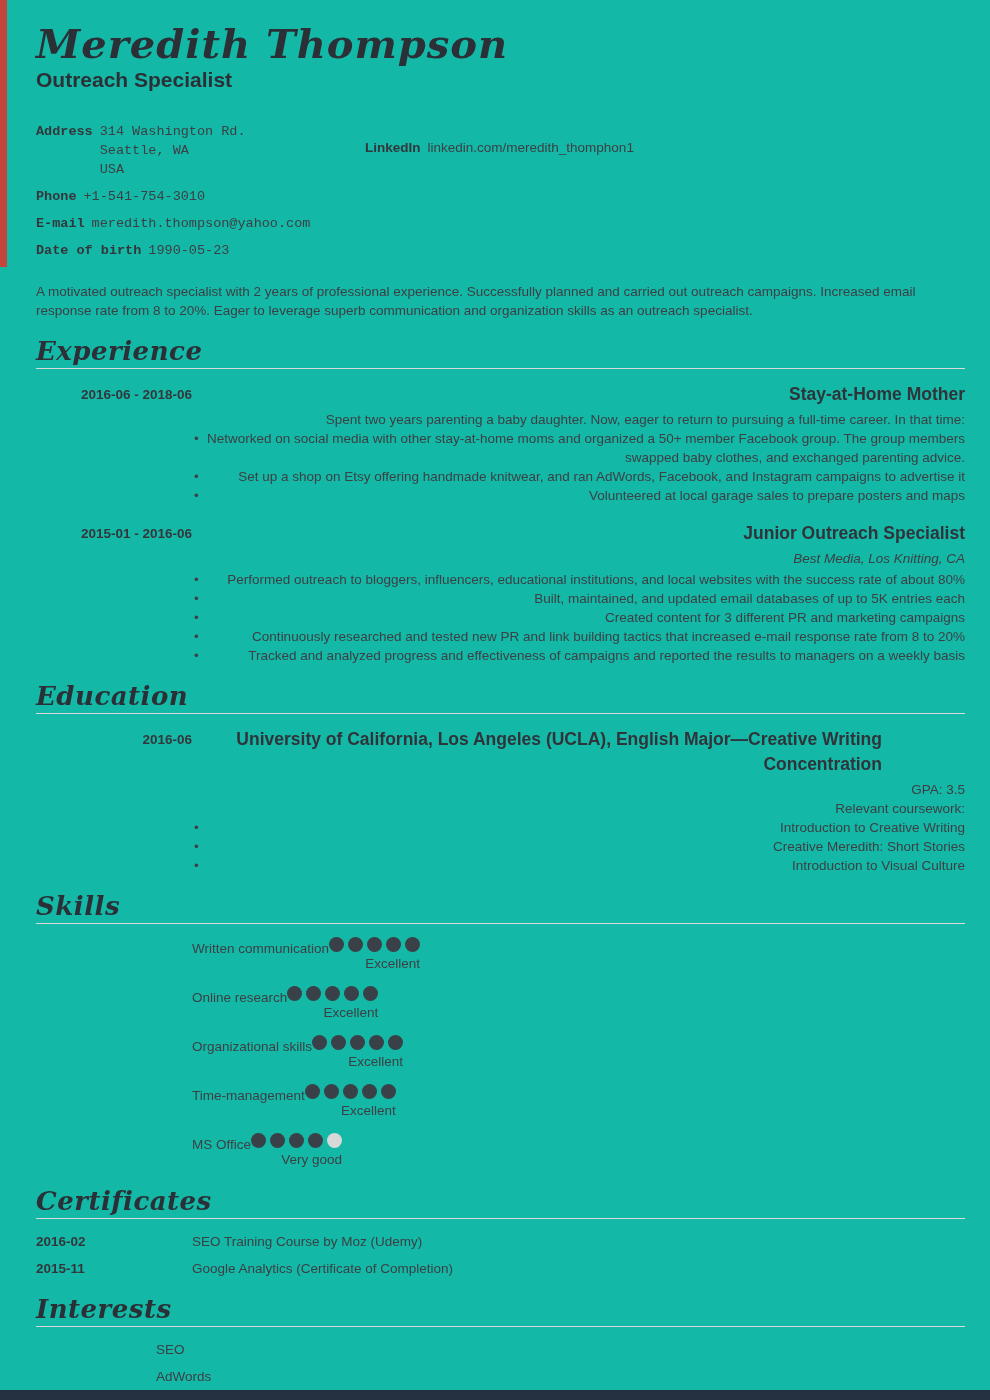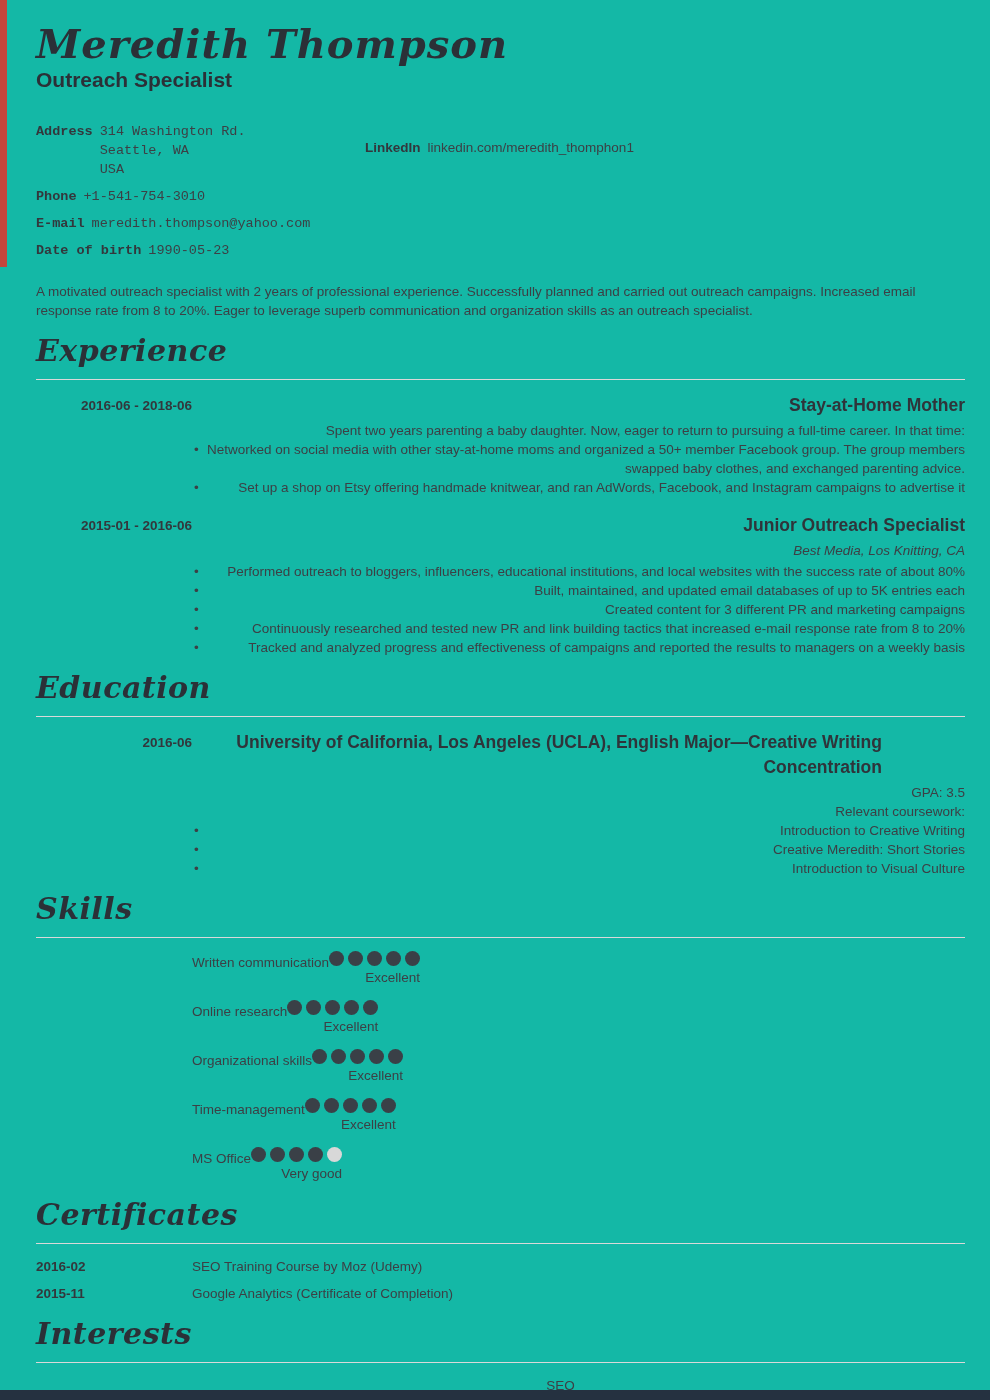--- a/index.html
+++ b/index.html
@@ -50,25 +50,25 @@
   .contact { position: relative; margin-bottom: 22px; }
   .contact-row { display: flex; margin-bottom: 8px; font-family: Liberation Mono, monospace; }
   .contact-label { font-weight: 700; color: #33373c; margin-right: 7px; white-space: nowrap; }
   .linkedin-row { position: absolute; left: 329px; top: 16px; display: flex; }
   .summary { width: 915px; margin-bottom: 14px; }
   
   .section-title {
     font-family: "DejaVu Serif", serif;
     font-style: italic;
     font-weight: 700;
-    font-size: 30px;
+    font-size: 26px;
     line-height: 30px;
     color: #2b3037;
     border-bottom: 1px solid #d9d9d9;
-    padding-bottom: 13px;
+    padding-bottom: 2px;
     margin: 16px 0 13px 0;
     letter-spacing: 0.5px;
   }
   .row { display: flex; text-align: right; }
   .dates { width: 156px; flex-shrink: 0; font-weight: 700; color: #33373c; padding-top: 3px; }
   .entry { flex: 1; }
   .entry-title { font-size: 17.5px; line-height: 25px; font-weight: 700; color: #2f343a; margin-bottom: 3px; }
   .entry-sub { font-style: italic; margin-bottom: 2px; }
   .entry-block { margin-bottom: 16px; }
   ul.bullets { list-style: none; }
@@ -78,21 +78,21 @@
   .skills-wrap { margin-left: 156px; }
   .skill-row { display: flex; justify-content: flex-start; align-items: flex-start; margin-bottom: 12px; min-height: 37px; margin-top: 10px; }
   .skill-name { padding-top: 2px; }
   .skill-rating { text-align: right; }
   .dots { display: flex; justify-content: flex-end; gap: 4px; margin-bottom: 2px; }
   .dot { width: 15px; height: 15px; border-radius: 50%; display: inline-block; }
   .dot.filled { background: #3a4047; }
   .dot.empty { background: #d8d8d8; }
   
   .cert-row { display: flex; margin-bottom: 8px; }
-  .interest-row { margin-left: 120px; margin-bottom: 8px; text-align: center; }
+  .interest-row { margin-left: 120px; margin-bottom: 8px; }
 </style>
 </head>
 <body>
 
 <div class="page">
   <div class="accent-left" style="background: rgb(196, 69, 59);"></div>
   <div class="accent-bottom" style="background: rgb(37, 49, 64);"></div>
 
   <div class="content">
 
@@ -131,20 +131,21 @@
     <div class="section-title">Experience</div>
 
     <div class="row entry-block">
       <div class="dates">2016-06 - 2018-06</div>
       <div class="entry">
         <div class="entry-title">Stay-at-Home Mother</div>
         <div>Spent two years parenting a baby daughter. Now, eager to return to pursuing a full-time career. In that time:</div>
         <ul class="bullets">
           <li>Networked on social media with other stay-at-home moms and organized a 50+ member Facebook group. The group members swapped baby clothes, and exchanged parenting advice.</li>
           <li>Set up a shop on Etsy offering handmade knitwear, and ran AdWords, Facebook, and Instagram campaigns to advertise it</li>
+          <li>Volunteered at local garage sales to prepare posters and maps</li>
         </ul>
       </div>
     </div>
 
     <div class="row entry-block">
       <div class="dates">2015-01 - 2016-06</div>
       <div class="entry">
         <div class="entry-title">Junior Outreach Specialist</div>
         <div class="entry-sub">Best Media, Los Knitting, CA</div>
         <ul class="bullets">

